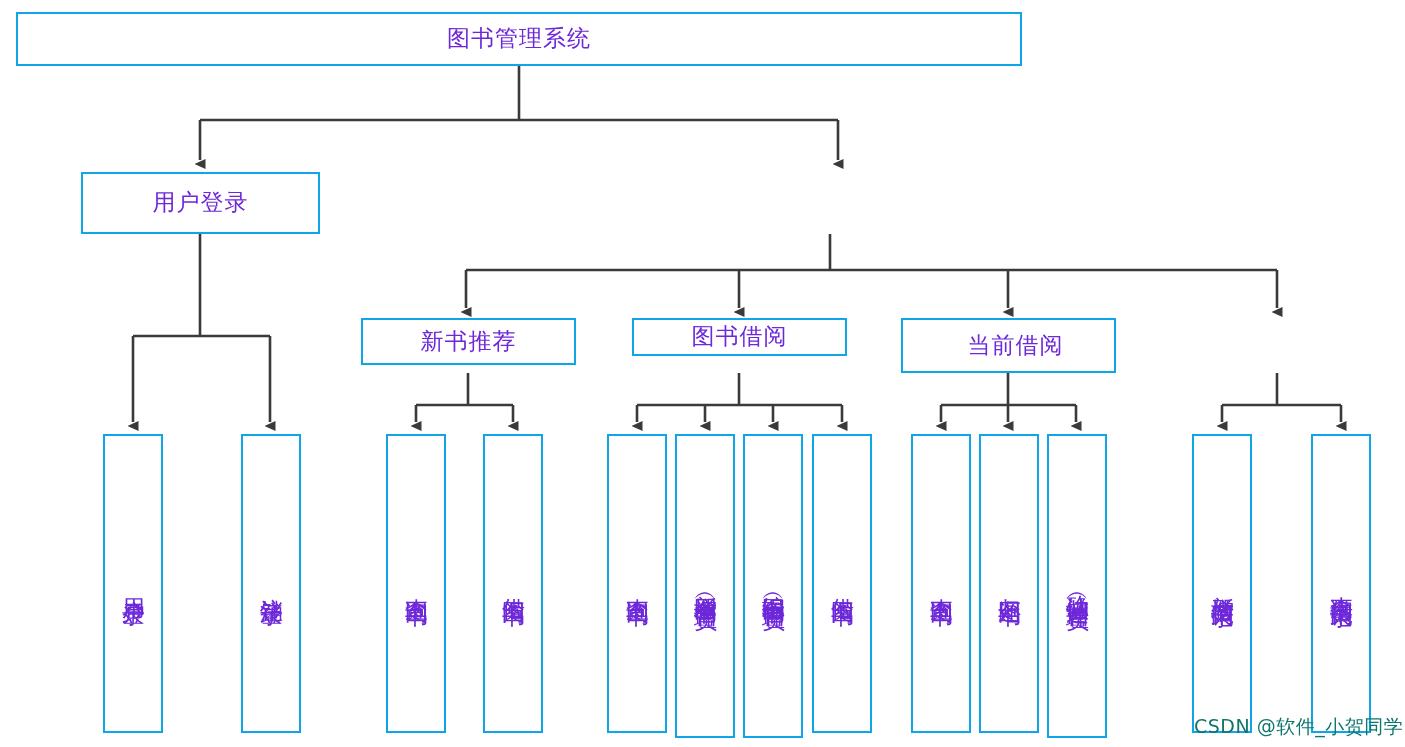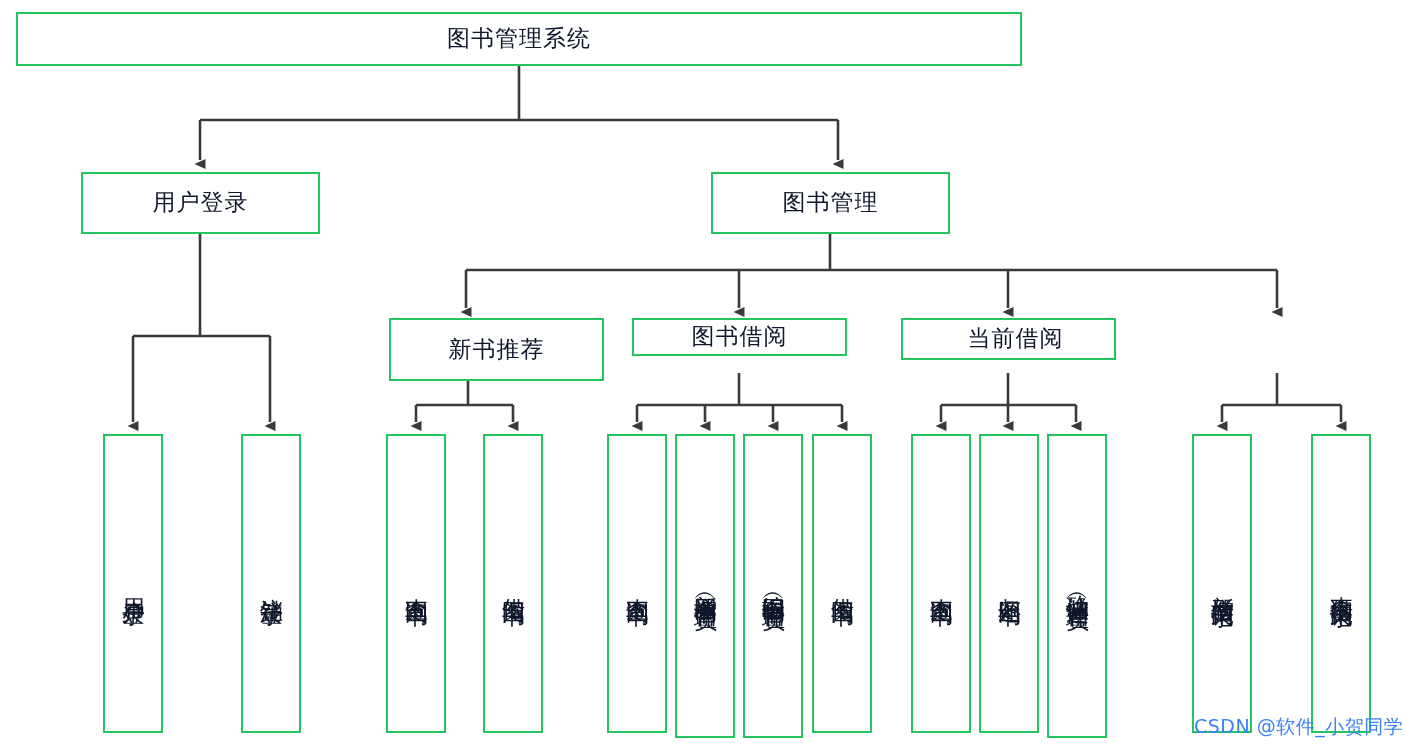--- a/index.html
+++ b/index.html
@@ -23,25 +23,25 @@
     left: 0;
     top: 0;
     width: 1405px;
     height: 747px;
     pointer-events: none;
   }
   .node {
     position: absolute;
     box-sizing: border-box;
     background: #ffffff;
-    border: 2px solid #22c55e;
+    border: 2px solid #0ea5e9;
     display: flex;
     align-items: center;
     justify-content: center;
-    color: #0f172a;
+    color: #6d28d9;
   }
   .node.horiz {
     font-size: 23px;
     letter-spacing: 1px;
     line-height: 1.1;
   }
   .node.vert {
     writing-mode: vertical-rl;
     text-orientation: upright;
     font-size: 23px;
@@ -51,21 +51,21 @@
     white-space: nowrap;
   }
   .node.vert .vtext {
     writing-mode: vertical-rl;
     text-orientation: upright;
     display: block;
   }
   .watermark {
     position: absolute;
     font-size: 19px;
-    color: #3b82f6;
+    color: #0f766e;
     letter-spacing: 0.5px;
     white-space: nowrap;
     font-family: "DejaVu Sans", "Liberation Sans", sans-serif;
   }
 </style>
 </head>
 <body>
 
 <div id="canvas">
 
@@ -119,31 +119,28 @@
     </g>
   </svg>
 
   <div class="node horiz" style="left:16px; top:12px; width:1006px; height:54px;">
     <span>图书管理系统</span>
   </div>
 
   <div class="node horiz" style="left:81px; top:172px; width:239px; height:62px;">
     <span>用户登录</span>
   </div>
-  <div class="node horiz" style="left:711px; top:172px; width:239px; height:62px;">
-    <span>图书管理</span>
-  </div>
 
-  <div class="node horiz" style="left:361px; top:318px; width:215px; height:63px;margin-left:28px;">
+  <div class="node horiz" style="left:361px; top:318px; width:215px; height:47px;">
     <span>新书推荐</span>
   </div>
   <div class="node horiz" style="left:632px; top:318px; width:215px; height:38px;">
     <span>图书借阅</span>
   </div>
-  <div class="node horiz" style="left:901px; top:318px; width:215px; height:42px;padding-left:14px;">
+  <div class="node horiz" style="left:901px; top:318px; width:215px; height:55px;padding-left:14px;">
     <span>当前借阅</span>
   </div>
 
   <div class="node vert" style="left:103px; top:434px; width:60px; height:299px;">
     <span class="vtext">用户登录</span>
   </div>
   <div class="node vert" style="left:241px; top:434px; width:60px; height:299px;">
     <span class="vtext">注销登录</span>
   </div>
 

